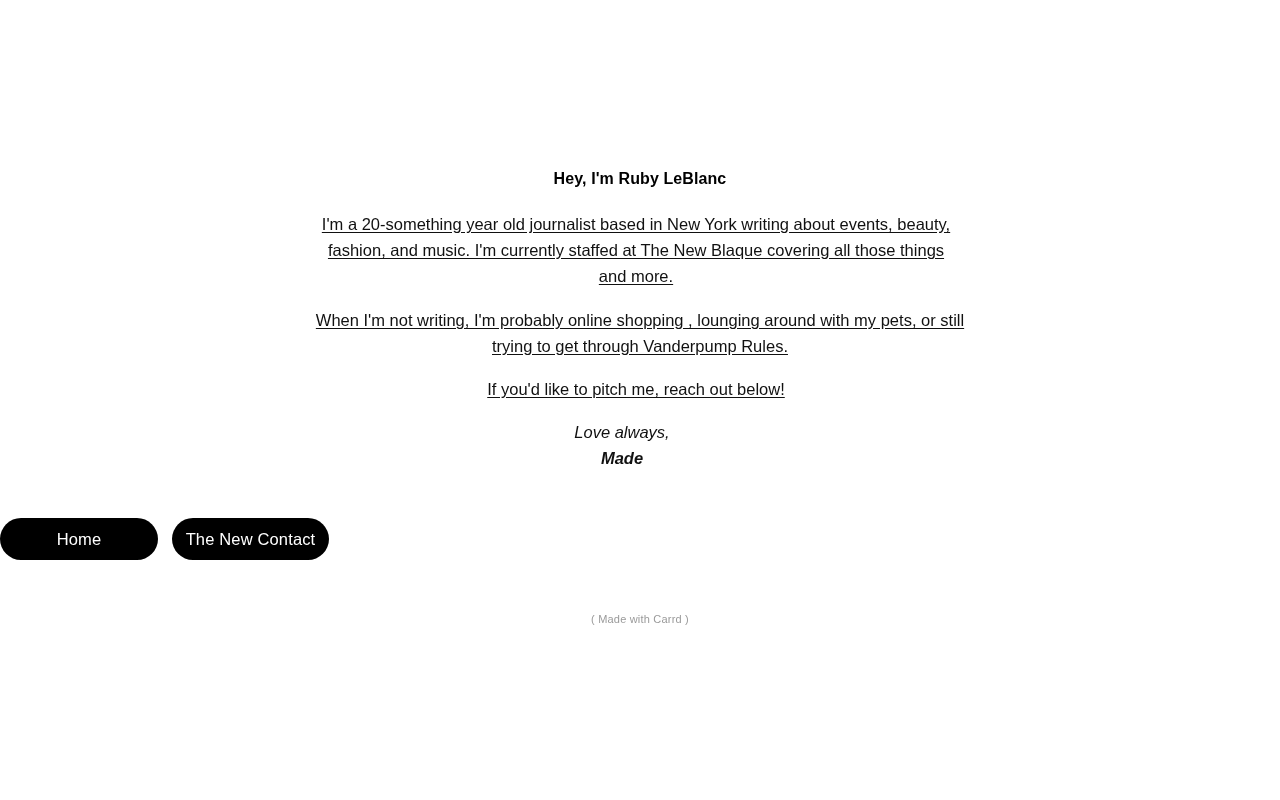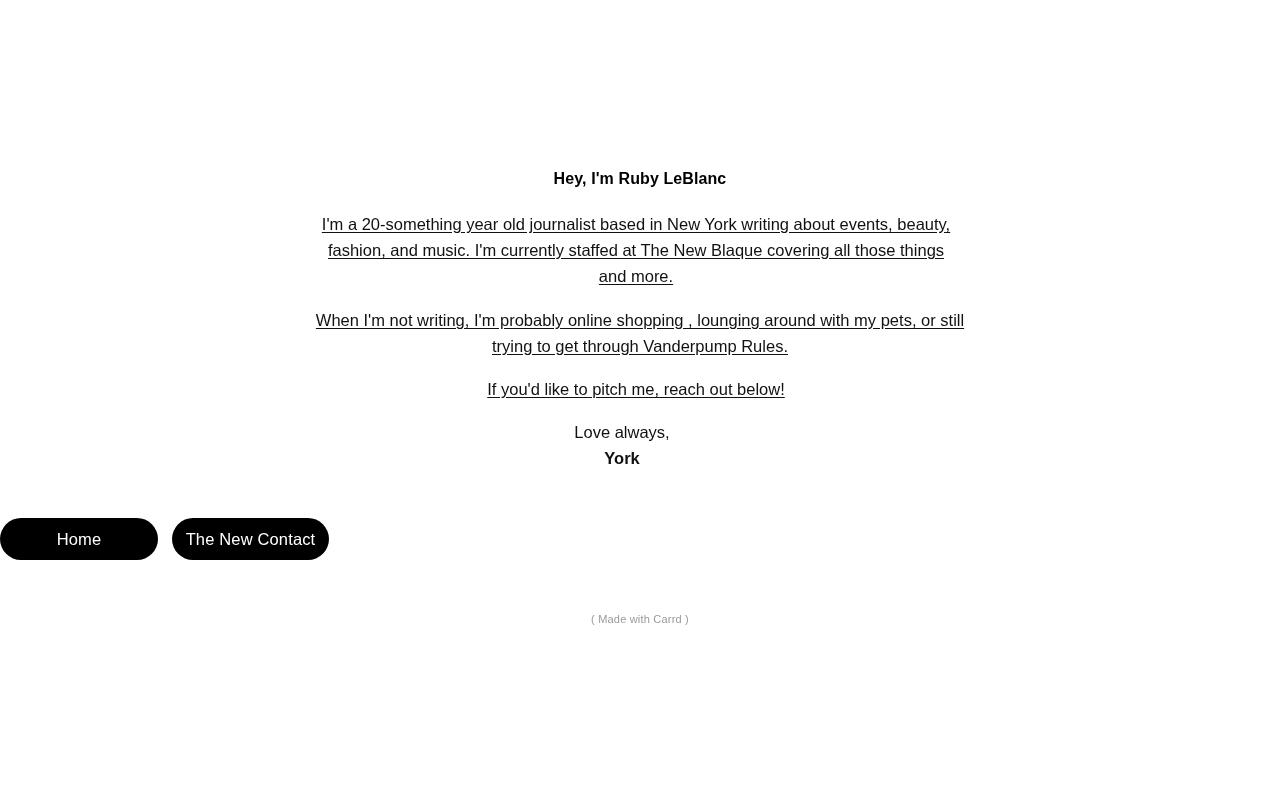--- a/index.html
+++ b/index.html
@@ -62,20 +62,21 @@
   #para3 { top: 376px; }
 
   .signoff {
     position: absolute;
     top: 419px;
     left: 0;
     width: 1244px;
     font-size: 16.5px;
     line-height: 26px;
     color: #111111;
+    font-style: italic;
   }
 
   .signoff .name {
     font-weight: bold;
     display: block;
   }
 
   .buttons {
     position: absolute;
     top: 518px;
@@ -138,21 +139,21 @@
     <div class="para-block" id="para2">
       <a href="#">When I'm not writing, I'm probably online shopping , lounging around with my pets, or still trying to get through Vanderpump Rules.</a>
     </div>
 
     <div class="para-block" id="para3">
       <a href="#">If you'd like to pitch me, reach out below!</a>
     </div>
 
     <div class="signoff">
       <span>Love always,</span>
-      <span class="name">York</span>
+      <span class="name">Made</span>
     </div>
 
     <div class="buttons">
       <button class="btn btn-home">Home</button>
       <button class="btn btn-blaque">The New Contact</button>
     </div>
 
     <div class="footer">
       <a href="#">( Made with Carrd )</a>
     </div>

